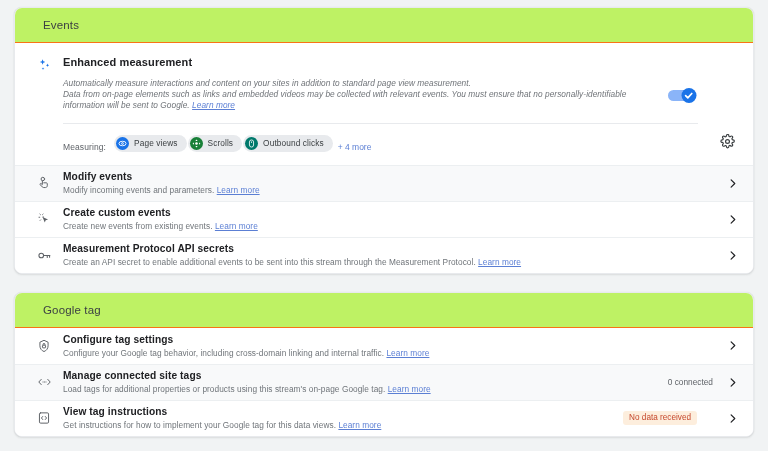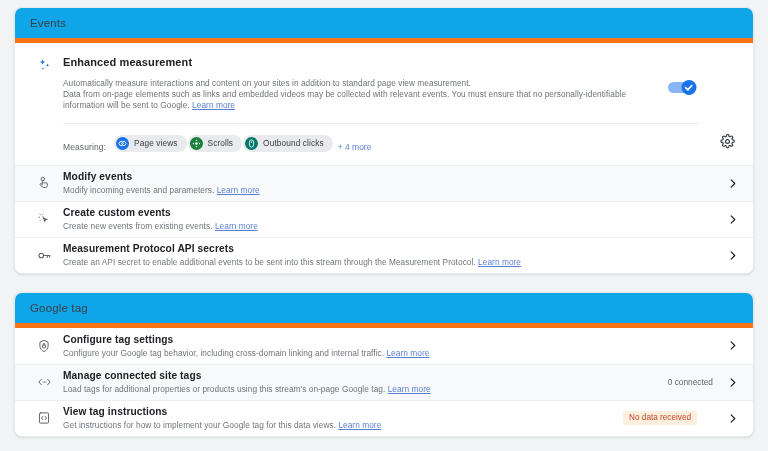--- a/index.html
+++ b/index.html
@@ -21,46 +21,46 @@
   .card {
     background: #ffffff;
     border-radius: 8px;
     overflow: hidden;
     box-shadow: 0 1px 2px rgba(60,64,67,.12), 0 0 1px rgba(60,64,67,.10);
     border: 1px solid #e8eaed;
   }
   .card + .card { margin-top: 18px; }
 
   .card-header {
-    background: #0ea5e9;
+    background: #bef264;
     height: 35px;
     display: flex;
     align-items: center;
-    padding: 0 15px;
-    border-bottom: 5px solid #f97316;
+    padding: 0 28px;
+    border-bottom: 1px solid #f97316;
   }
   .card-header-title {
     font-size: 11.5px;
     color: #3c4043;
     letter-spacing: .15px;
   }
 
   
   .em-block { display: flex; padding: 12px 16px 0 16px; background:#fff; }
   .em-icon {
     width: 26px; flex: 0 0 26px;
     padding-top: 2px;
     display: flex; justify-content: center;
   }
   .em-body { flex: 1 1 auto; min-width: 0; padding-left: 6px; padding-right: 8px; }
   .em-title {
     font-size: 11px; font-weight: bold; color: #202124;
     letter-spacing: .1px; line-height: 14px; margin-bottom: 9px;
   }
-  .em-desc-row { display: flex; align-items: flex-start; }
+  .em-desc-row { display: flex; align-items: center; font-style: italic; }
   .em-desc {
     flex: 1 1 auto;
     font-size: 8.3px; line-height: 11.2px; color: #6f7378;
     letter-spacing: .05px; max-width: 640px;
   }
   .em-desc p { margin: 0; }
   .em-toggle-wrap { flex: 0 0 auto; padding-left: 16px; padding-top: 1px; }
 
   .lnk { color: #5b7fd4; text-decoration: underline; cursor: pointer; }
 

